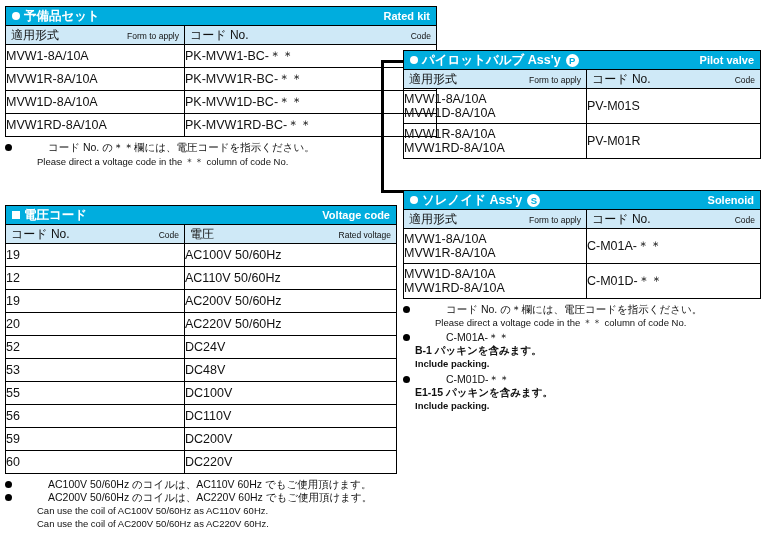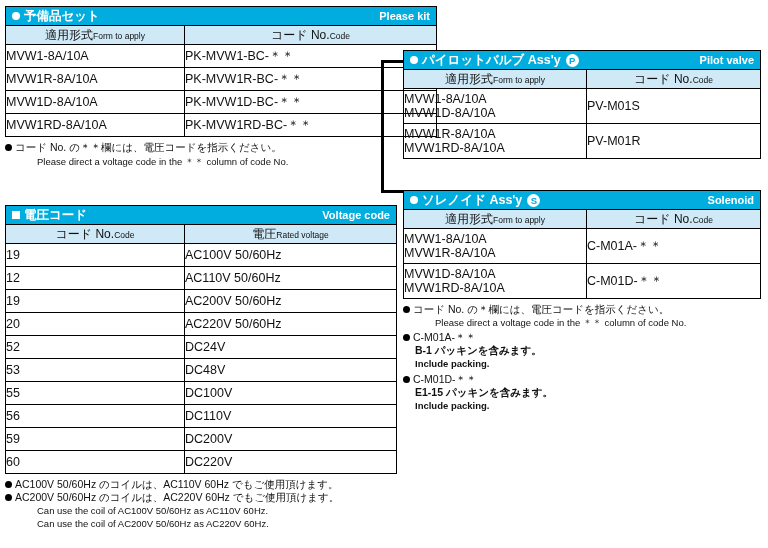--- a/index.html
+++ b/index.html
@@ -74,21 +74,21 @@
     margin-left: 5px;
   }
   .sub-hdr td {
     background: #cfe9f7;
     font-size: 12px;
     height: 18px;
     padding: 0 5px;
   }
   .sub-hdr .flexrow {
     display: flex;
-    justify-content: center;
+    justify-content: space-between;
     align-items: baseline;
   }
   .sub-hdr .small {
     font-size: 8.5px;
     font-weight: normal;
   }
   .cell {
     font-size: 12.5px;
     padding: 2px 5px;
     height: 22px;
@@ -99,21 +99,21 @@
     height: 34px;
     line-height: 14px;
   }
   .note {
     font-size: 10.5px;
     line-height: 13px;
     margin: 0;
   }
   .note-jp { font-size: 10.5px; }
   .note-en { font-size: 9.5px; padding-left: 32px; }
-  .note-row { display: flex; align-items: flex-start; }
+  .note-row { display: flex; align-items: flex-start; gap: 33px; }
   .note-bullet {
     display: inline-block;
     width: 7px; height: 7px;
     border-radius: 50%;
     background: #000;
     margin-right: 3px;
     margin-top: 3px;
     flex: none;
   }
   .indent { padding-left: 12px; font-weight: bold; }
@@ -126,21 +126,21 @@
 </style>
 </head>
 <body>
 
 <div class="panel" style="left:5px; top:6px; width:432px;">
   <div class="hdr-bar">
     <span class="left">
       <span class="bullet-dot"></span>
       <span>予備品セット</span>
     </span>
-    <span class="right">Please kit</span>
+    <span class="right">Rated kit</span>
   </div>
   <table class="tbl">
     <tbody>
         <tr class="sub-hdr">
       <td style="width:168px;">
         <div class="flexrow">
           <span>適用形式</span>
           <span class="small">Form to apply</span>
         </div>
       </td>

